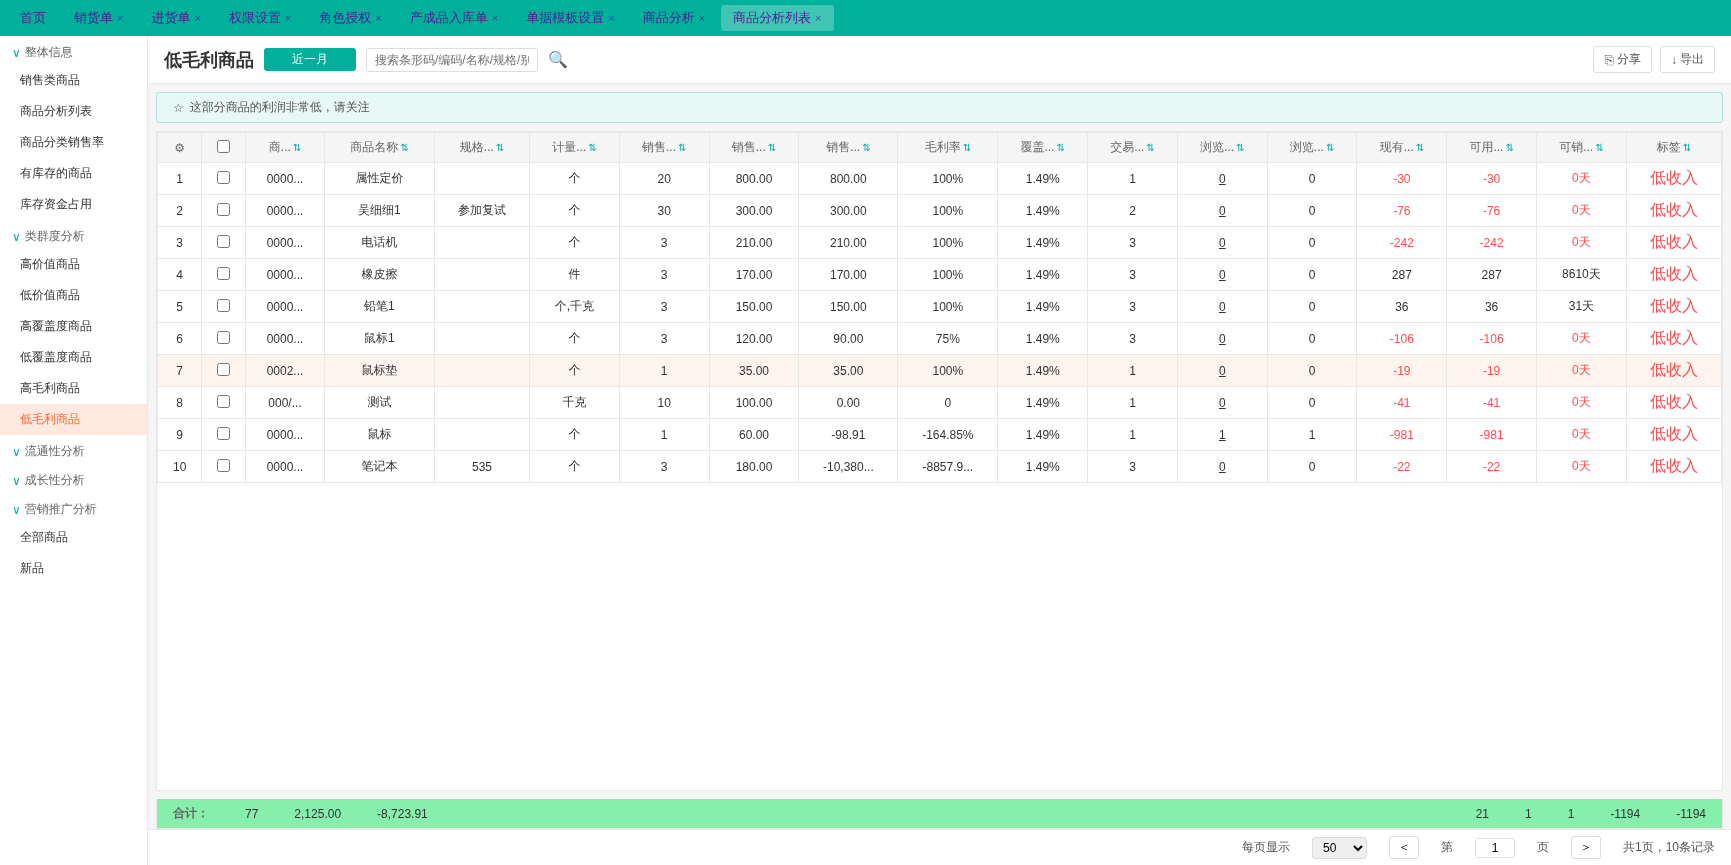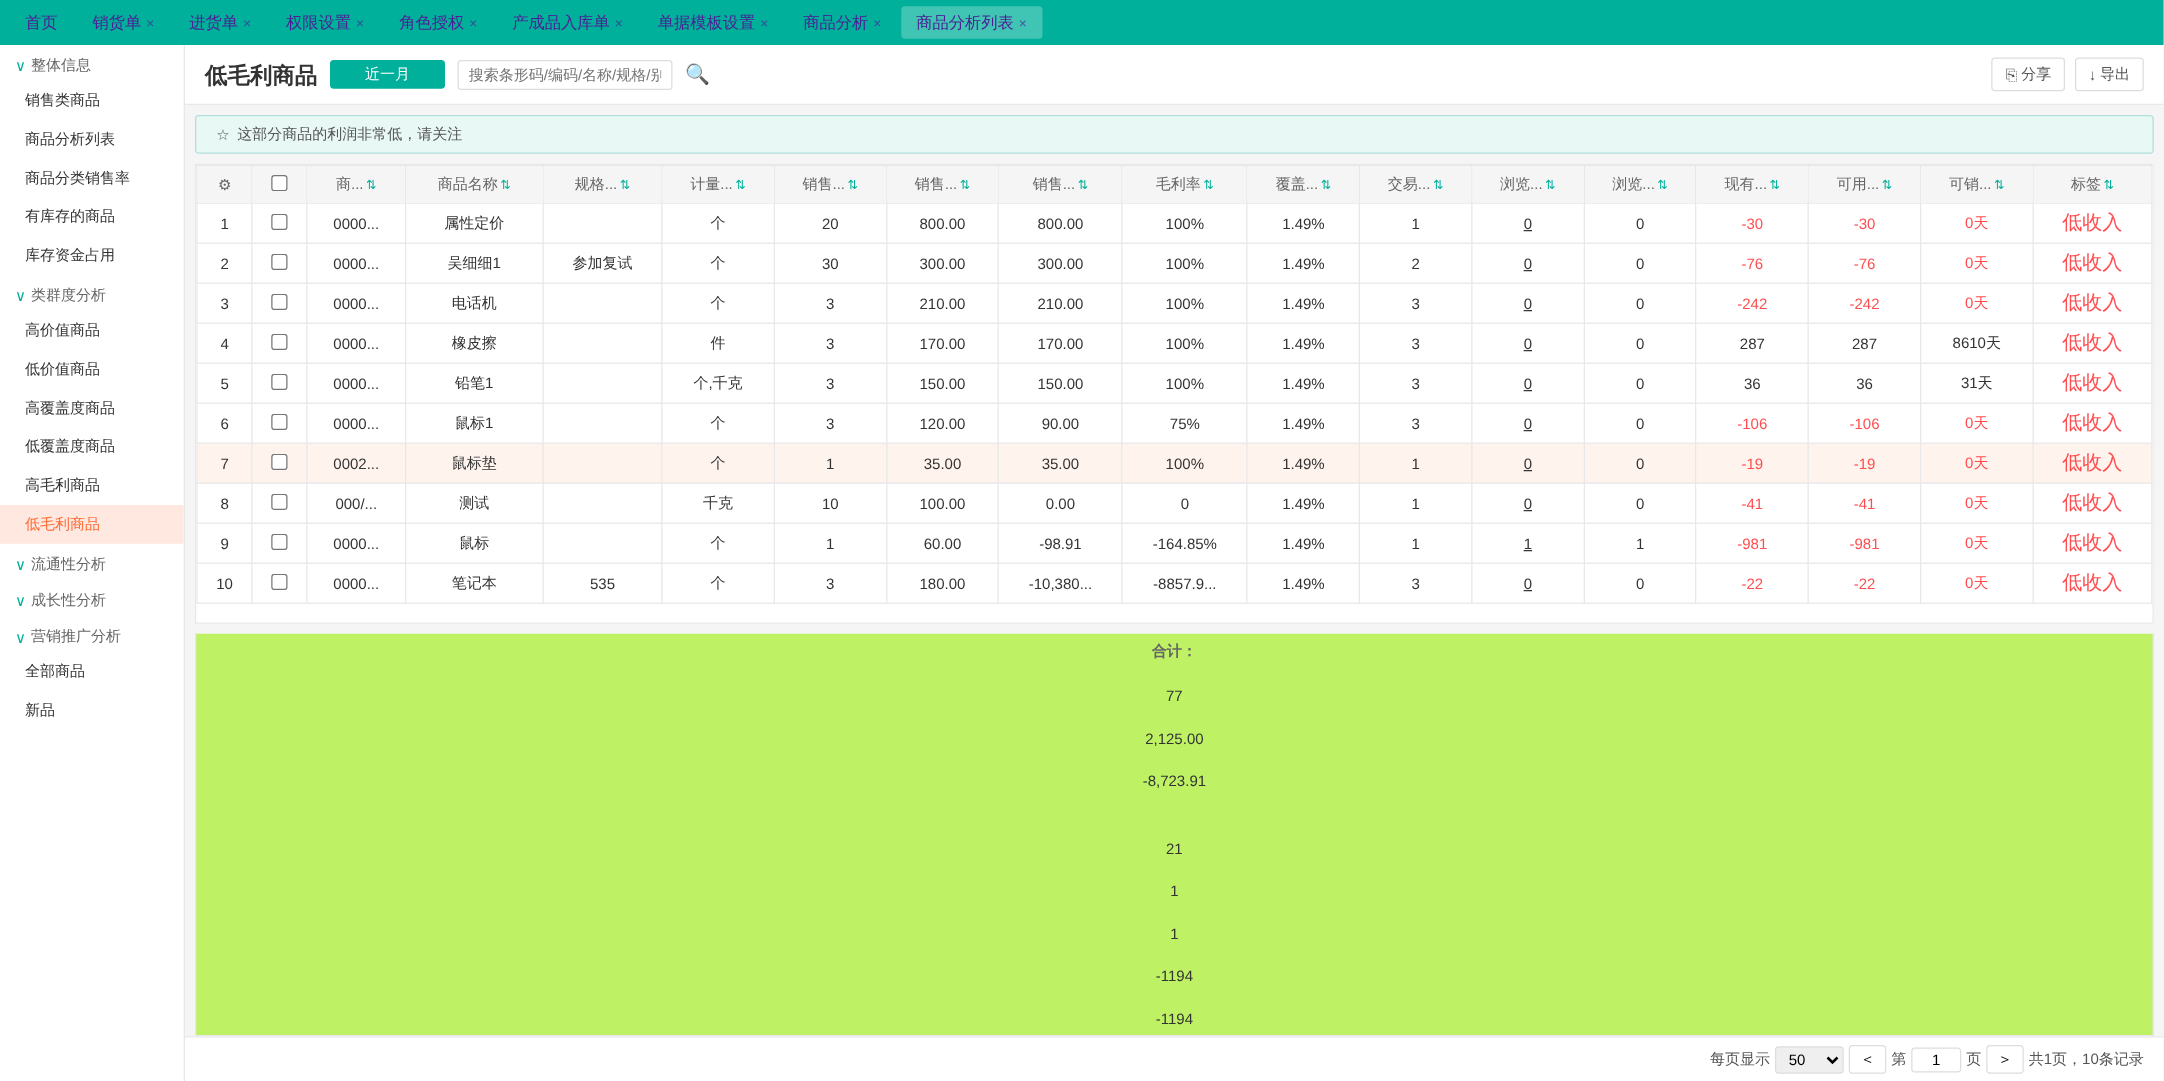--- a/index.html
+++ b/index.html
@@ -164,43 +164,42 @@
       white-space: nowrap;
     }
     tbody tr.highlighted { background: #fff3ee; }
     
     .tag-red { color: #ff4d4f; font-size: 16px; }
     .val-red { color: #ff4d4f; }
     .val-underline { text-decoration: underline; cursor: pointer; color: #333; }
     
     
     .table-footer {
-      background: #bef264;
+      background: #86efac;
       border: 1px solid #e8e8e8;
       border-top: none;
       padding: 6px 16px;
       display: flex;
       align-items: center;
-      gap: 20px;
+      gap: 36px;
       margin: 0 8px;
       font-size: 12px;
-      flex-direction: column;
     }
     .footer-total-label { color: #666; font-weight: bold; }
     .footer-total-val { color: #333; }
     
     
     .pagination {
       background: #fff;
       border-top: 1px solid #e8e8e8;
       padding: 6px 16px;
       display: flex;
       align-items: center;
       justify-content: flex-end;
-      gap: 4px;
+      gap: 22px;
       font-size: 12px;
       color: #555;
     }
     .page-select {
       border: 1px solid #ddd;
       border-radius: 3px;
       padding: 2px 6px;
       font-size: 12px;
     }
     .page-btn {

